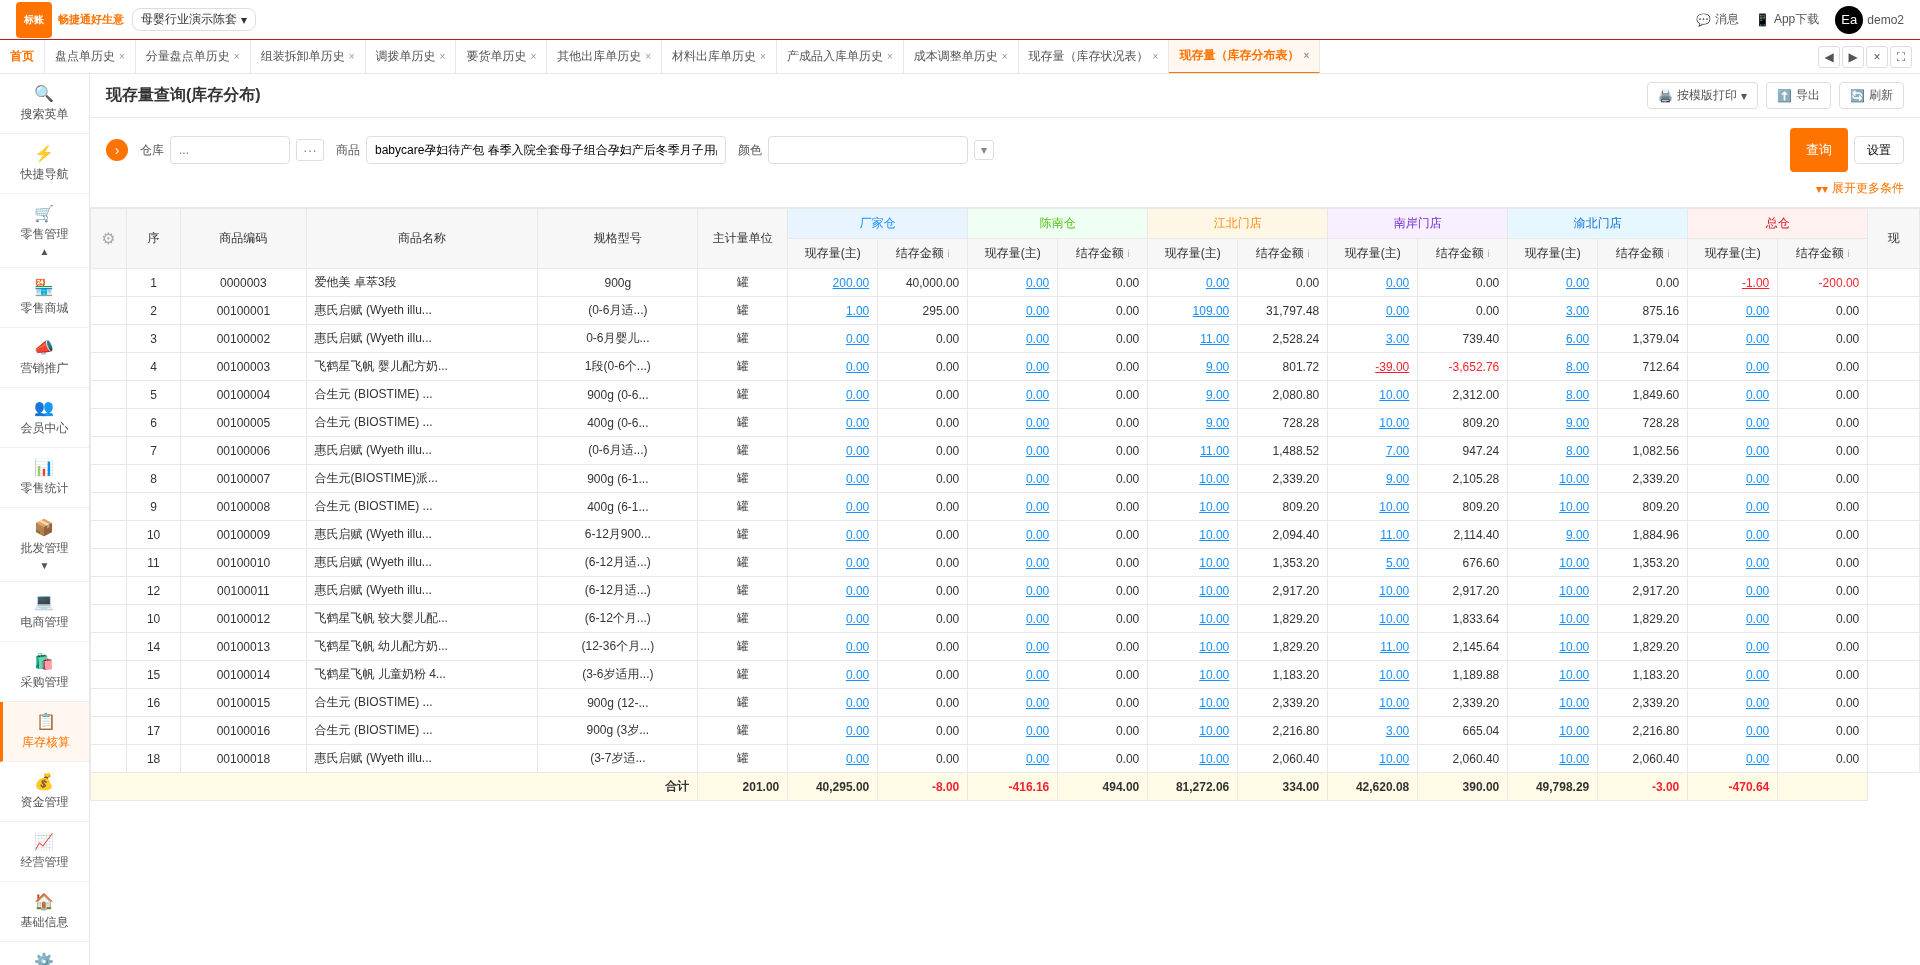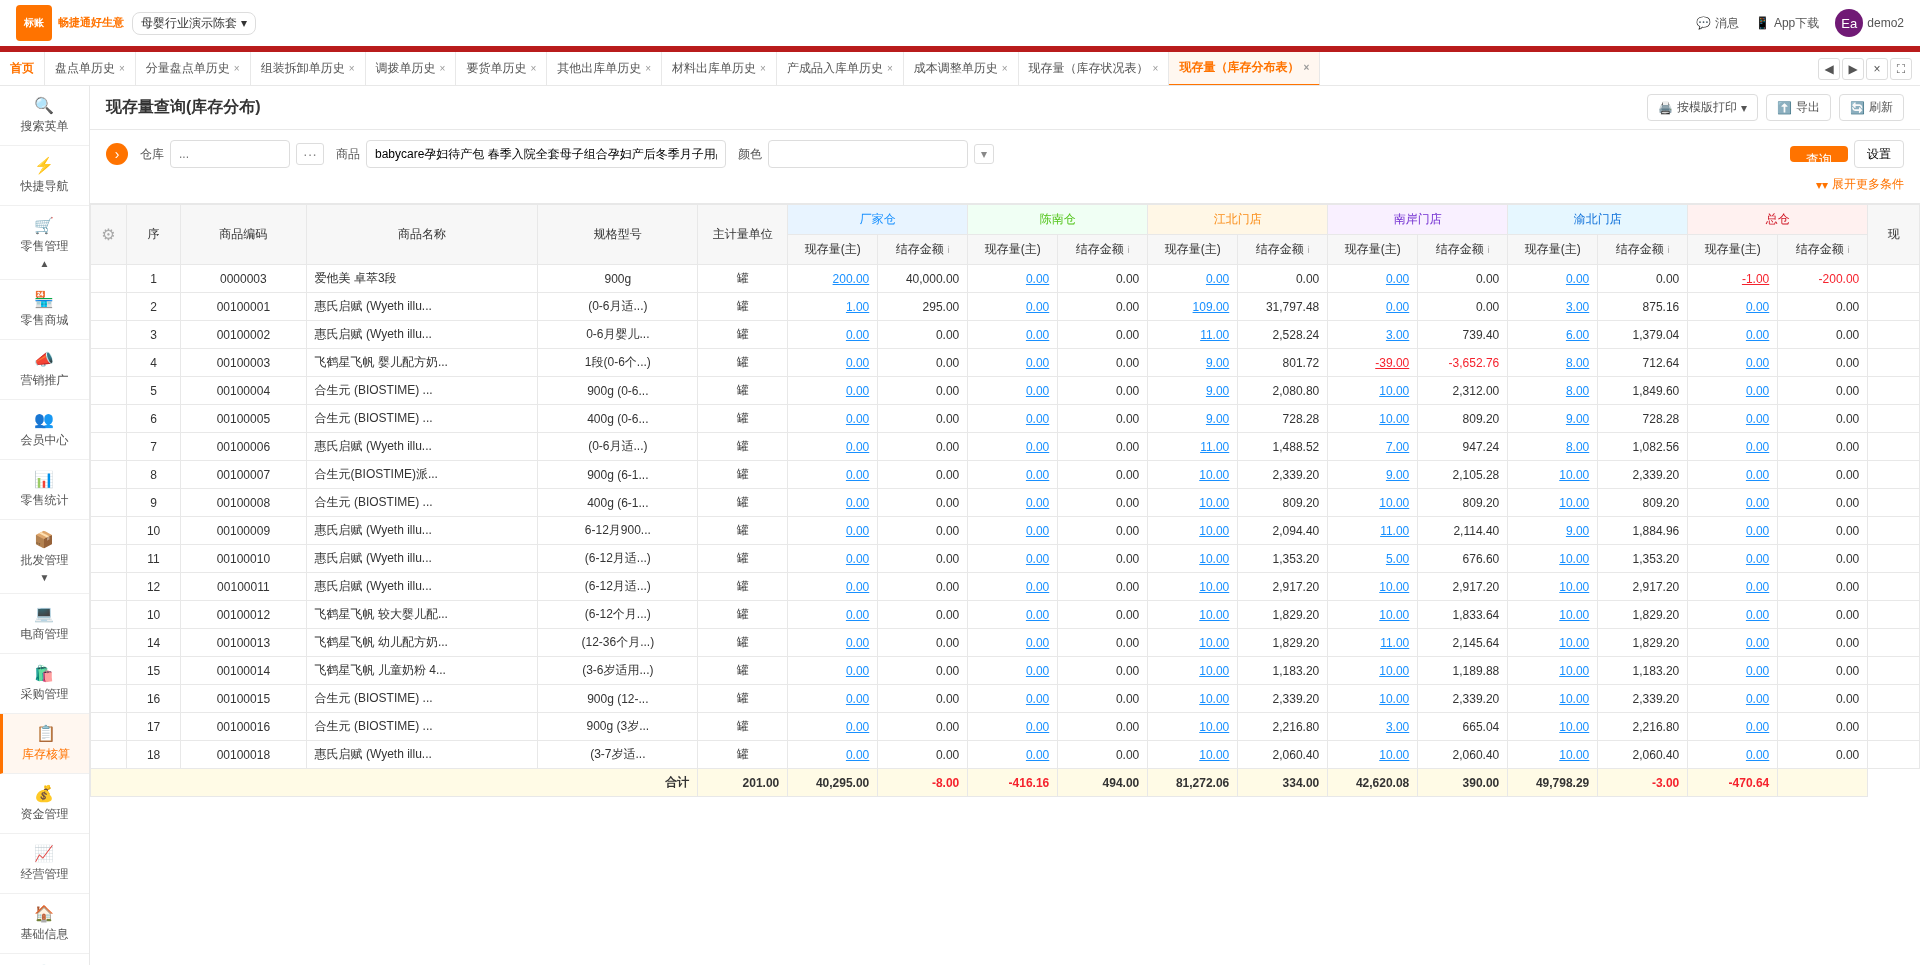--- a/index.html
+++ b/index.html
@@ -1,27 +1,27 @@
 <!DOCTYPE html>
 <html><head>
   <meta charset="utf-8">
   <style>
     * { box-sizing: border-box; margin: 0; padding: 0; font-family: "Microsoft YaHei", "PingFang SC", Arial, sans-serif; font-size: 12px; }
     body { background: #f5f5f5; overflow: hidden; width: 1920px; height: 965px; }
 
     
-    .topbar { background: #fff; height: 52px; display: flex; align-items: center; padding: 16px 16px; border-bottom: 6px solid #b91c1c; justify-content: space-between; }
+    .topbar { background: #fff; height: 40px; display: flex; align-items: center; padding: 16px 16px; border-bottom: 1px solid #b91c1c; justify-content: space-between; }
     .topbar-left { display: flex; align-items: center; gap: 8px; }
     .logo-area { display: flex; align-items: center; gap: 6px; }
     .logo-box { width: 36px; height: 36px; background: #ff7300; border-radius: 4px; display: flex; align-items: center; justify-content: center; }
     .logo-text { color: #fff; font-size: 10px; font-weight: bold; line-height: 1.2; text-align: center; }
     .topbar-nav-selector { display: flex; align-items: center; gap: 4px; color: #333; font-size: 13px; cursor: pointer; border: 1px solid #ddd; border-radius: 8px; padding: 2px 8px; background: #fff; }
     .topbar-right { display: flex; align-items: center; gap: 16px; }
     .topbar-right-item { display: flex; align-items: center; gap: 4px; color: #555; cursor: pointer; font-size: 13px; }
-    .avatar { width: 28px; height: 28px; border-radius: 50%; background: #701a75; display: flex; align-items: center; justify-content: center; color: #fff; font-size: 12px; overflow: hidden; }
+    .avatar { width: 28px; height: 28px; border-radius: 50%; background: #000000; display: flex; align-items: center; justify-content: center; color: #fff; font-size: 12px; overflow: hidden; }
 
     
     .tabbar { background: #fff; height: 34px; display: flex; align-items: center; border-bottom: 1px solid #e8e8e8; overflow: hidden; position: relative; }
     .tab-item { display: flex; align-items: center; padding: 0 10px; height: 34px; border-right: 1px solid #e8e8e8; cursor: pointer; white-space: nowrap; color: #555; font-size: 12px; gap: 4px; flex-shrink: 0; }
     .tab-item.active { background: #fff7f0; color: #ff7300; border-bottom: 2px solid #ff7300; font-weight: bold; }
     .tab-item .close-x { color: #999; font-size: 10px; cursor: pointer; }
     .tab-item.home { background: #fff; color: #ff7300; font-weight: bold; }
     .tab-nav-btns { display: flex; align-items: center; margin-left: auto; gap: 2px; padding-right: 8px; }
     .tab-nav-btn { width: 22px; height: 22px; border: 1px solid #ddd; border-radius: 3px; display: flex; align-items: center; justify-content: center; cursor: pointer; background: #fff; color: #555; font-size: 12px; }
 
@@ -43,21 +43,21 @@
     
     .search-area { background: #fff; padding: 10px 16px; border-bottom: 1px solid #e8e8e8; }
     .search-row { display: flex; align-items: center; gap: 12px; flex-wrap: nowrap; }
     .search-field { display: flex; align-items: center; gap: 6px; }
     .search-label { color: #555; white-space: nowrap; font-size: 12px; }
     .search-input { border: 1px solid #ddd; border-radius: 4px; padding: 4px 8px; font-size: 12px; height: 28px; min-width: 80px; }
     .search-input-wide { width: 360px; }
     .search-input-color { width: 200px; }
     .btn-expand { display: flex; align-items: center; gap: 4px; color: #ff7300; cursor: pointer; font-size: 12px; border: none; background: none; }
     .btn-expand-more { margin-left: auto; }
-    .search-trigger-btn { background: #ff7300; color: #fff; border: none; border-radius: 4px; padding: 5px 16px; cursor: pointer; font-size: 13px; height: 16px; white-space: nowrap; }
+    .search-trigger-btn { background: #ff7300; color: #fff; border: none; border-radius: 4px; padding: 5px 16px; cursor: pointer; font-size: 13px; height: 44px; white-space: nowrap; }
 
     
     .table-area { flex: 1; overflow: auto; background: #fff; margin: 0; }
     table { width: 100%; border-collapse: collapse; font-size: 12px; }
     thead tr { background: #f7f7f7; }
     th { border: 1px solid #e8e8e8; padding: 6px 8px; text-align: center; color: #333; font-weight: 500; white-space: nowrap; position: sticky; top: 0; z-index: 2; background: #f7f7f7; }
     td { border: 1px solid #e8e8e8; padding: 5px 8px; text-align: center; color: #333; white-space: nowrap; }
     .col-num { width: 36px; }
     .col-num-val { width: 70px; text-align: right; color: #333; }
     .col-amount { width: 90px; text-align: right; }

